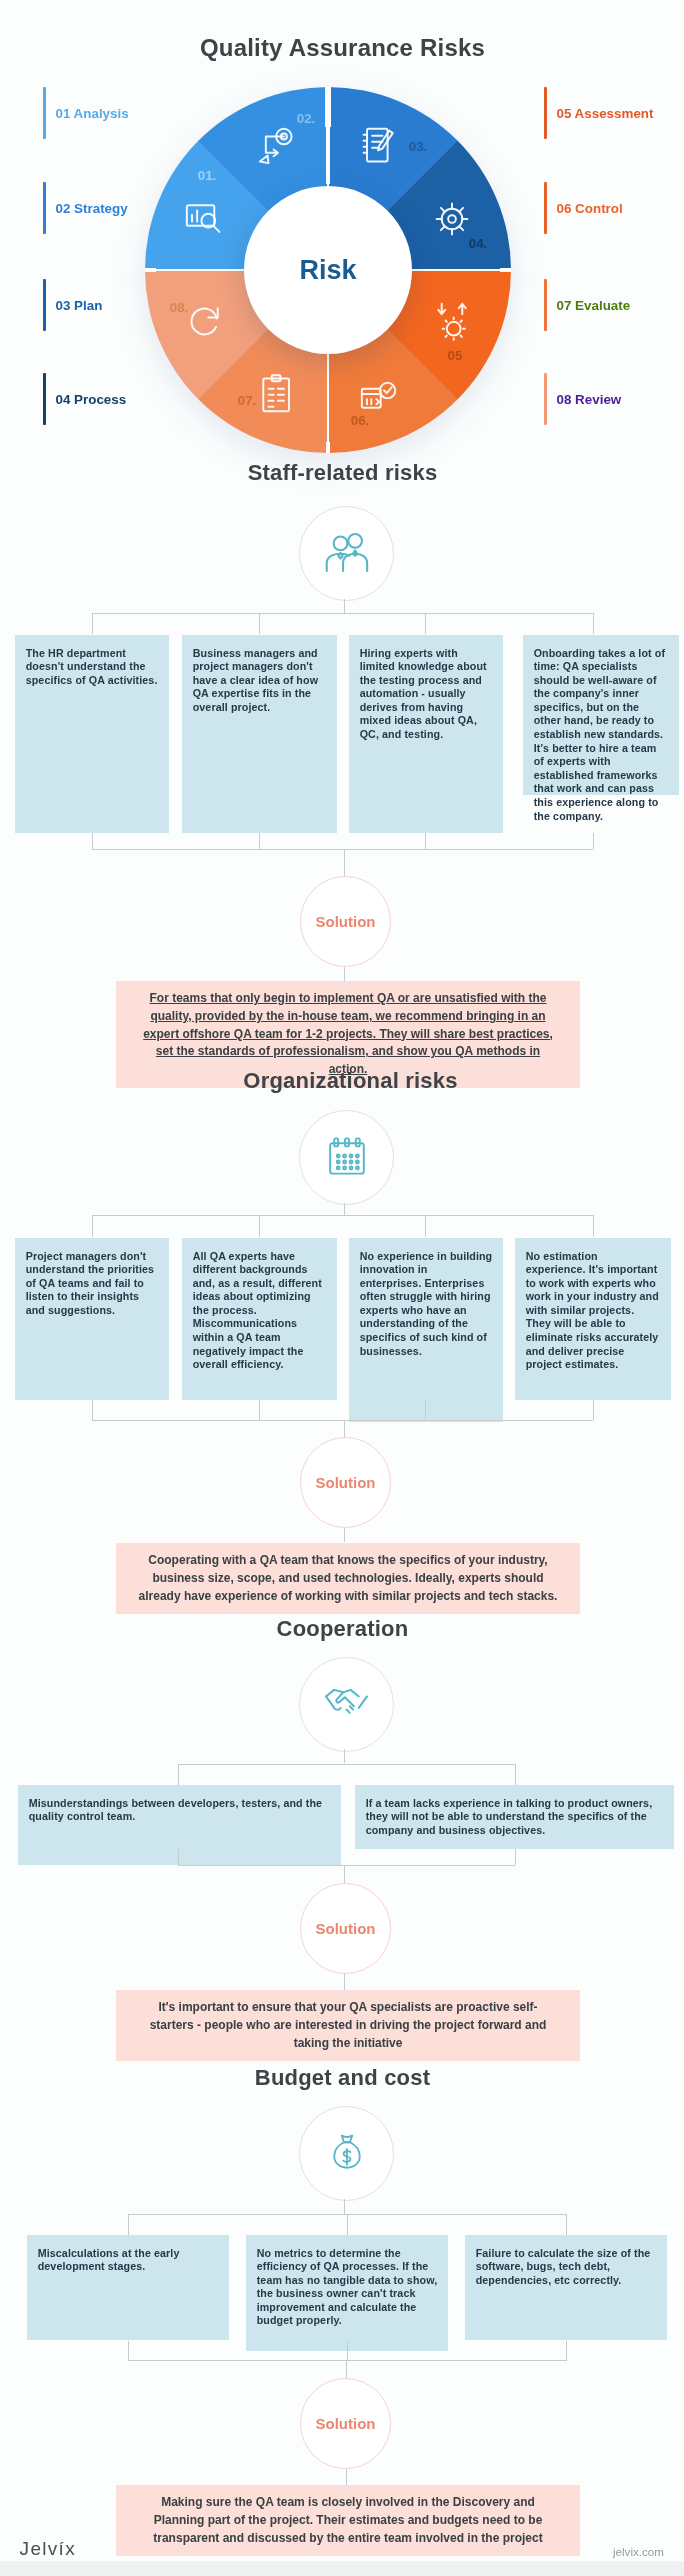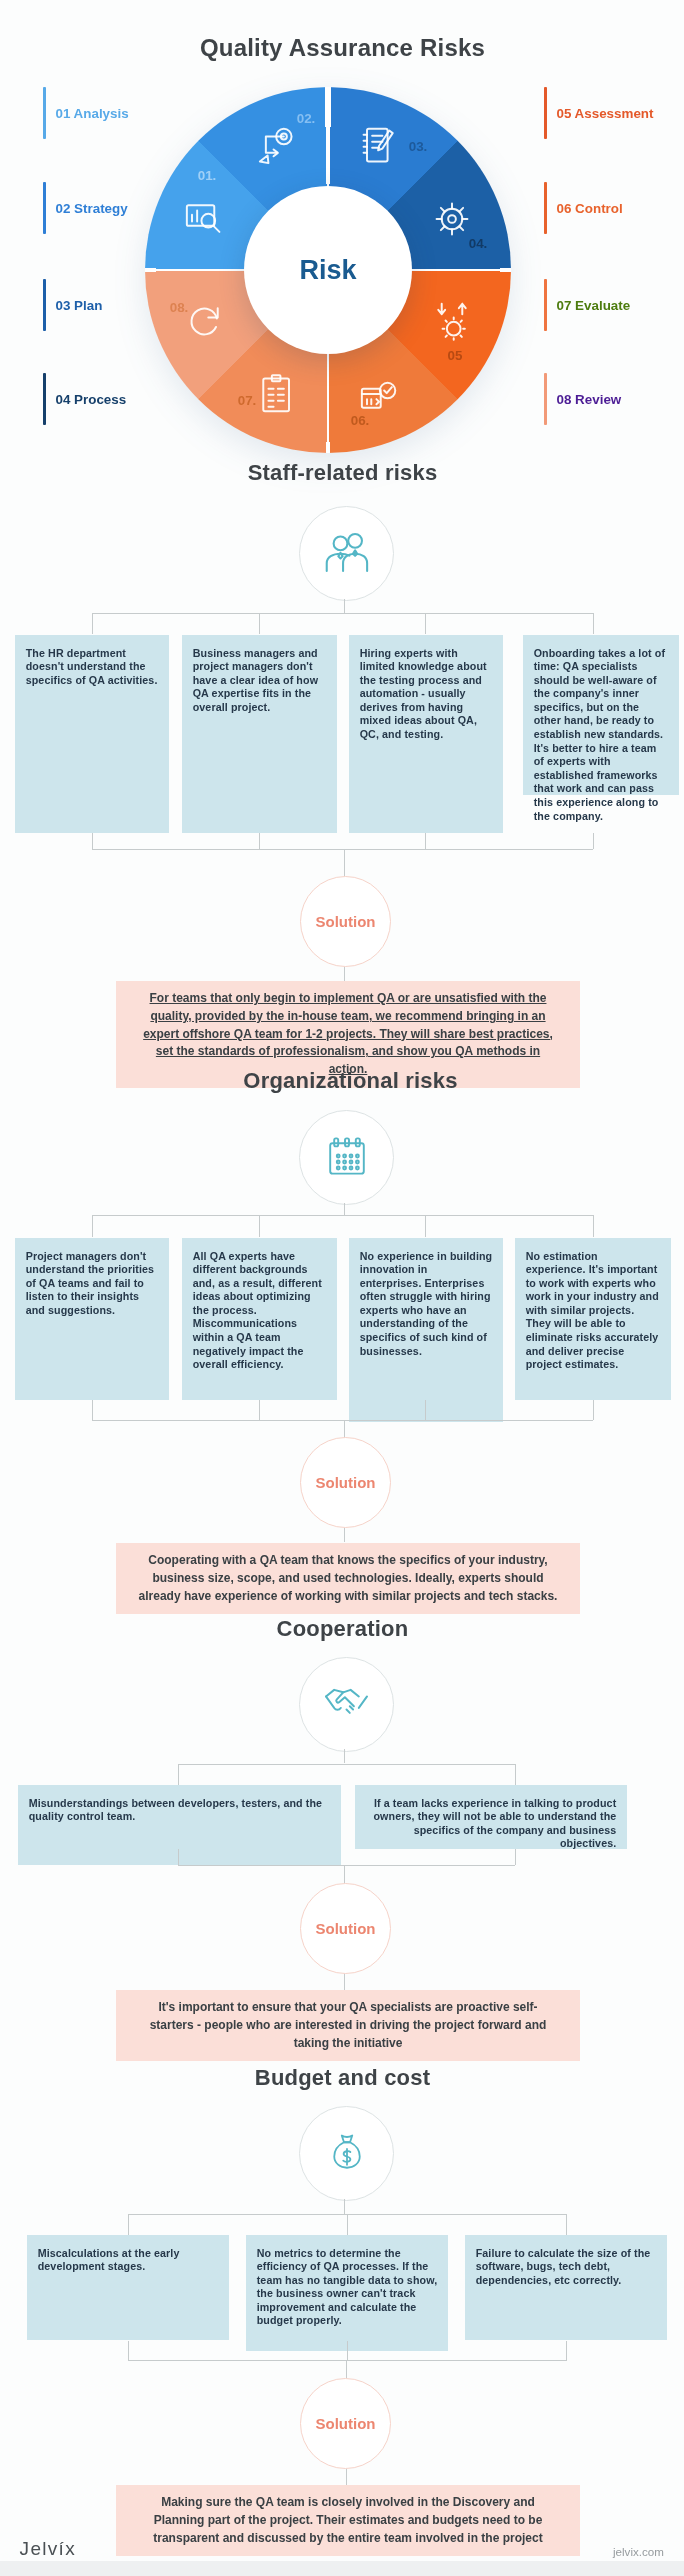--- a/index.html
+++ b/index.html
@@ -272,21 +272,21 @@
       </svg>
     </span>
   </div>
 
   <div class="vline" style="left:344px;top:1749px;height:14.3px;"></div>
   <div class="hline" style="left:178px;top:1764px;width:337px;"></div>
   <div class="vline" style="left:178px;top:1764px;height:21.4px;"></div>
   <div class="vline" style="left:515px;top:1764px;height:21.4px;"></div>
 
   <div class="bluebox" style="left:18px;top:1785px;width:323px;height:80px;">Misunderstandings between developers, testers, and the quality control team.</div>
-  <div class="bluebox" style="left:355px;top:1785px;width:272px;height:64px;text-align:right;">If a team lacks experience in talking to product owners, they will not be able to understand the specifics of the company and business objectives.</div>
+  <div class="bluebox" style="left:355px;top:1785px;width:319px;height:64px;">If a team lacks experience in talking to product owners, they will not be able to understand the specifics of the company and business objectives.</div>
 
   <div class="vline" style="left:178px;top:1849px;height:16px;"></div>
   <div class="vline" style="left:515px;top:1849px;height:16px;"></div>
   <div class="hline" style="left:178px;top:1865px;width:337px;"></div>
   <div class="vline" style="left:344px;top:1865px;height:18px;"></div>
 
   <div class="sol-circle" style="left:300px;top:1883px;">Solution</div>
   <div class="vline" style="left:344px;top:1974px;height:16px;"></div>
   <div class="pinkbox" style="left:116px;top:1990px;width:464px;min-height:64px;">It's important to ensure that your QA specialists are proactive self-starters - people who are interested in driving the project forward and taking the initiative</div>
 

